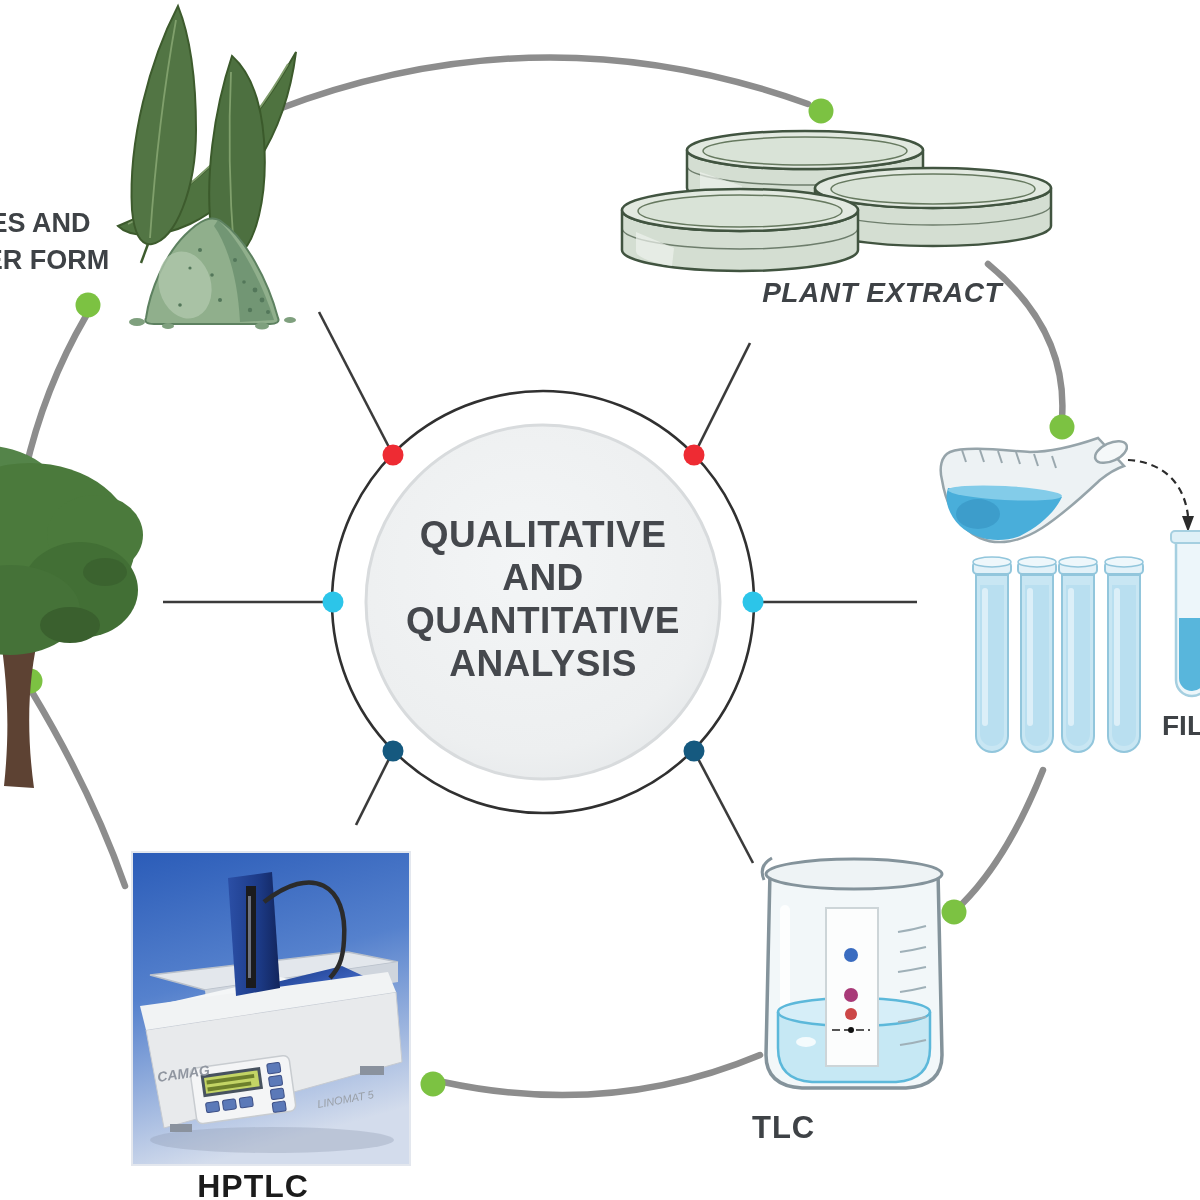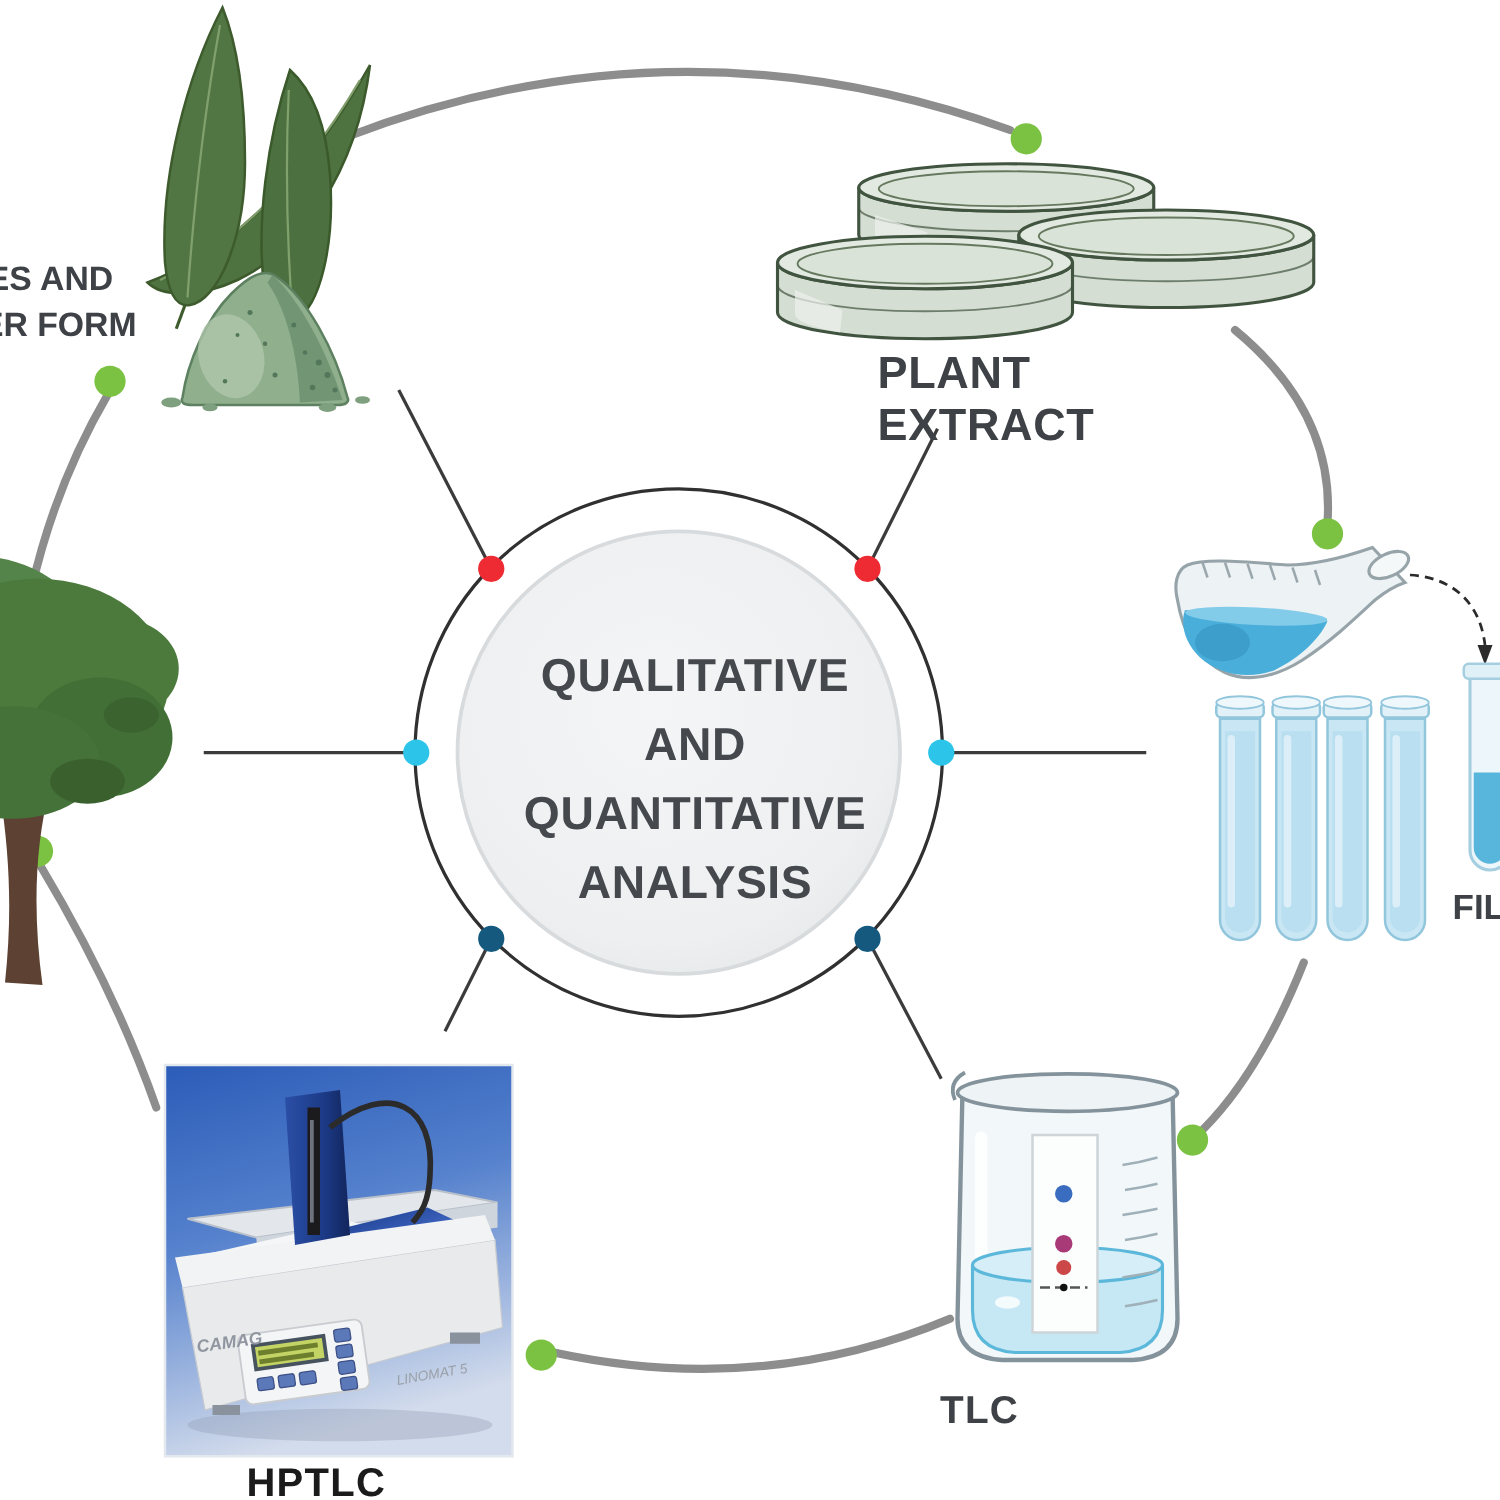--- a/index.html
+++ b/index.html
@@ -1,25 +1,25 @@
 <!DOCTYPE html>
 <html><head>
 <meta charset="utf-8">
 <style>
   html,body{margin:0;padding:0;background:#ffffff;}
   #stage{position:relative;width:1200px;height:1200px;overflow:hidden;background:#ffffff;
          font-family:"Liberation Sans",sans-serif;}
   .lbl{position:absolute;font-weight:700;color:#3e4246;}
   .pre{white-space:pre-line;}
   #lbl-leaves{left:-160px;top:205px;width:330px;text-align:center;font-size:27px;line-height:37px;}
-  #lbl-extract{left:702px;top:277px;width:300px;text-align:left;font-size:36px;letter-spacing:.5px;}
+  #lbl-extract{left:702px;top:277px;width:300px;text-align:right;font-size:28px;letter-spacing:.5px;font-style:italic;}
   #lbl-filtrate{left:1162px;top:710px;width:220px;font-size:28px;white-space:nowrap;}
   #lbl-tlc{left:752px;top:1110px;width:200px;text-align:left;font-size:31px;letter-spacing:1px;}
   #lbl-hptlc{left:133px;top:1168px;width:240px;text-align:center;font-size:32px;letter-spacing:1px;color:#1b1b1b;}
-  #hub-title{left:316px;top:513px;width:480px;text-align:center;font-size:37px;line-height:55px;
+  #hub-title{left:303px;top:513px;width:480px;text-align:center;font-size:37px;line-height:43px;
              letter-spacing:.5px;color:#45484d;}
   svg{position:absolute;left:0;top:0;}
 </style>
 </head>
 <body>
 
 <div id="stage">
 
 <svg width="1200" height="1200" viewBox="0 0 1200 1200">
   <defs>

